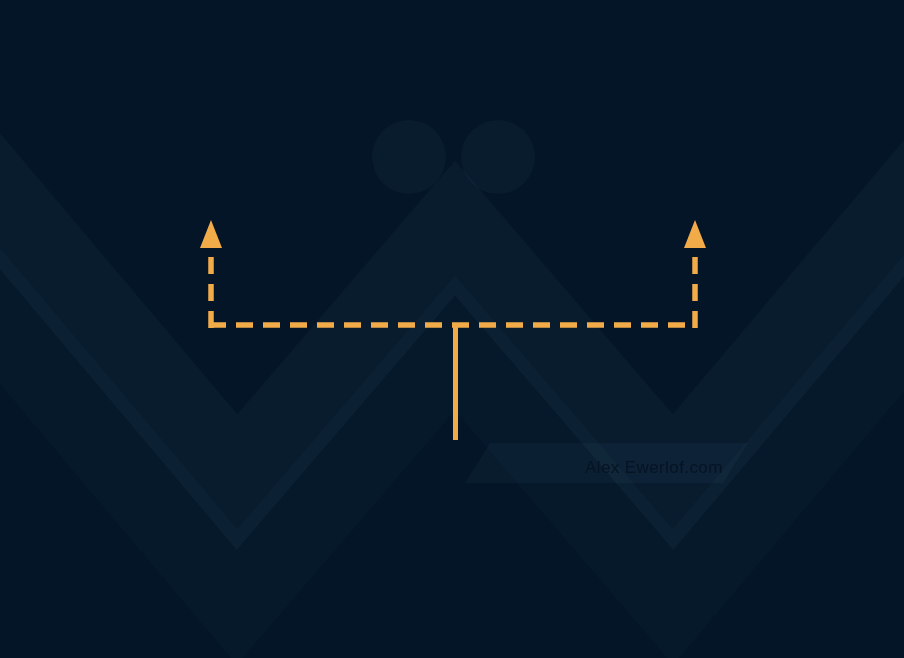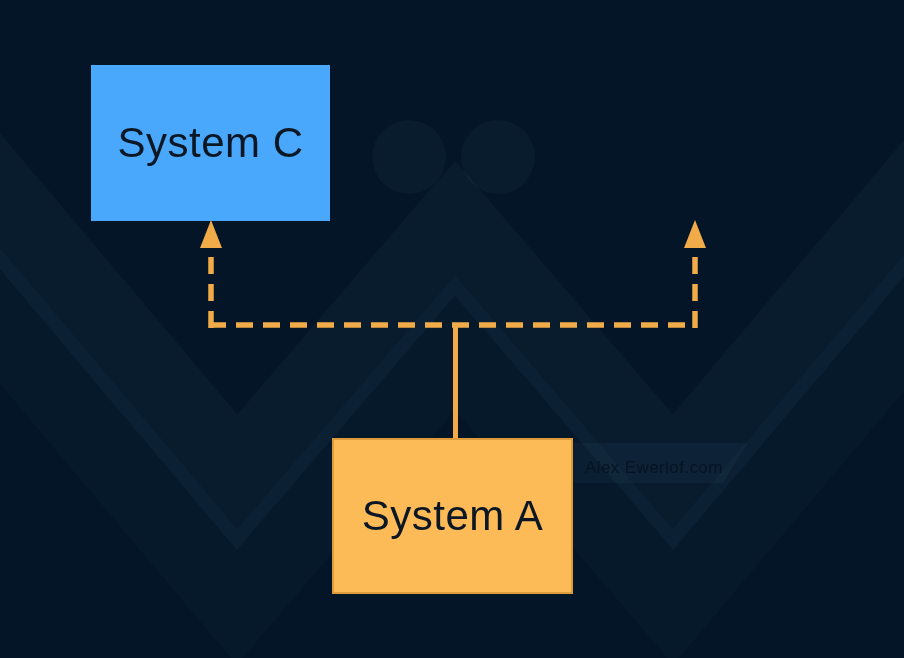--- a/index.html
+++ b/index.html
@@ -107,24 +107,18 @@
 
     <path class="edge-dashed" d="M 211 328 V 250"></path>
     <polygon class="arrowhead" points="211,220 200,248 222,248"></polygon>
 
     <path class="edge-dashed" d="M 695 328 V 250"></path>
     <polygon class="arrowhead" points="695,220 684,248 706,248"></polygon>
 
     <path class="edge-solid" d="M 455.5 327 V 440"></path>
   </svg>
 
-  <div class="node blue node-c">
-    <span class="node-label">System C</span>
-  </div>
 
 
-  <div class="node orange node-a">
-    <span class="node-label">System A</span>
-  </div>
 
   <div class="credit">Alex Ewerlof.com</div>
 
 </div>
 
 </body></html>

